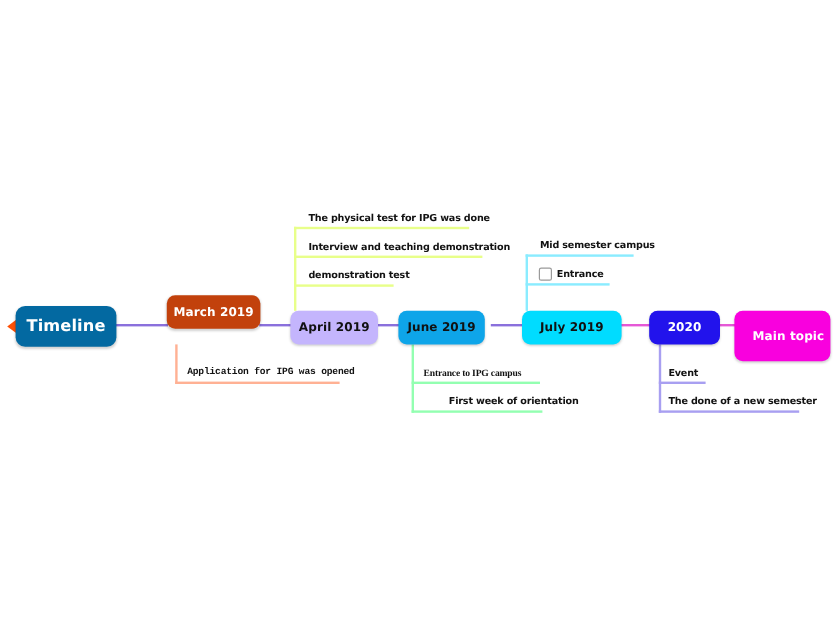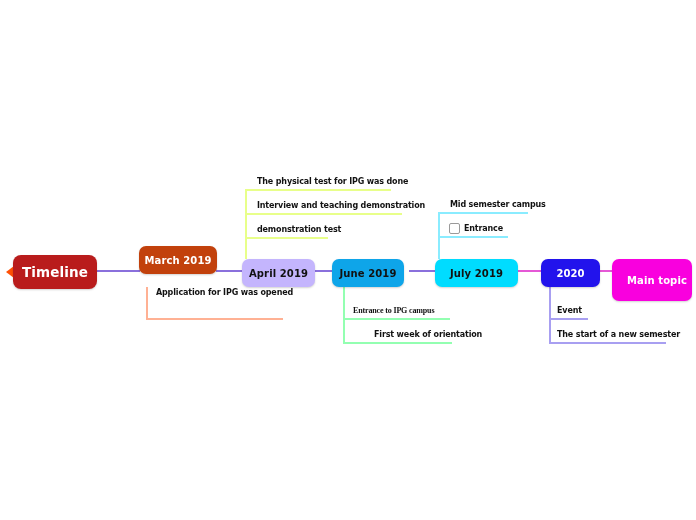--- a/index.html
+++ b/index.html
@@ -63,21 +63,21 @@
   <div class="seg" style="left: 314px; top: 270px; width: 25px; background-color: rgb(138, 112, 220);"></div>
   <div class="seg" style="left: 409px; top: 270px; width: 27px; background-color: rgb(138, 112, 220);"></div>
   <div class="seg" style="left: 517px; top: 270px; width: 25px; background-color: rgb(229, 88, 214);"></div>
   <div class="seg" style="left: 586px; top: 270px; width: 27px; background-color: rgb(229, 88, 214);"></div>
 
   <div class="notch left" style="left: 6px; top: 266px; border-right-color: rgb(255, 80, 5);"></div>
   <div class="notch right" style="left: 682px; top: 266px; border-left-color: rgb(249, 0, 222);"></div>
 
   <div class="vline" style="left: 146px; top: 287px; height: 33px; background-color: rgb(255, 177, 148);"></div>
   <div class="uline" style="left: 146px; top: 318px; width: 137px; background-color: rgb(255, 177, 148);"></div>
-  <div class="subtopic" style="left:156px;top:288px;">Application for IPG was opened</div>
+  <div class="subtopic" style="left:156px;top:306px;font-family:Liberation Mono, monospace;">Application for IPG was opened</div>
 
   <div class="vline" style="left: 245px; top: 189px; height: 70px; background-color: rgb(232, 255, 138);"></div>
   <div class="uline" style="left: 245px; top: 189px; width: 146px; background-color: rgb(232, 255, 138);"></div>
   <div class="uline" style="left: 245px; top: 213px; width: 157px; background-color: rgb(232, 255, 138);"></div>
   <div class="uline" style="left: 245px; top: 237px; width: 83px; background-color: rgb(232, 255, 138);"></div>
   <div class="subtopic" style="left:257px;top:201px;">Interview and teaching demonstration</div>
   <div class="subtopic" style="left:257px;top:177px;">The physical test for IPG was done</div>
   <div class="subtopic" style="left:257px;top:225px;">demonstration test</div>
 
   <div class="vline" style="left: 343px; top: 287px; height: 57px; background-color: rgb(147, 255, 177);"></div>
@@ -90,23 +90,23 @@
   <div class="uline" style="left: 438px; top: 212px; width: 90px; background-color: rgb(138, 236, 255);"></div>
   <div class="uline" style="left: 438px; top: 236px; width: 70px; background-color: rgb(138, 236, 255);"></div>
   <div class="subtopic" style="left:450px;top:200px;">Mid semester campus</div>
   <div class="checkbox" style="left:449px;top:223px;"></div>
   <div class="subtopic" style="left:464px;top:224px;">Entrance</div>
 
   <div class="vline" style="left: 549px; top: 287px; height: 57px; background-color: rgb(168, 159, 241);"></div>
   <div class="uline" style="left: 549px; top: 318px; width: 39px; background-color: rgb(168, 159, 241);"></div>
   <div class="uline" style="left: 549px; top: 342px; width: 117px; background-color: rgb(168, 159, 241);"></div>
   <div class="subtopic" style="left:557px;top:306px;text-align:center;">Event</div>
-  <div class="subtopic" style="left:557px;top:330px;">The start of a new semester</div>
+  <div class="subtopic" style="left:557px;top:330px;">The done of a new semester</div>
 
-  <div class="node root" style="left: 13px; top: 255px; width: 84px; height: 34px; background-color: #b91c1c; color: rgb(255, 255, 255);">Timeline</div>
+  <div class="node root" style="left: 13px; top: 255px; width: 84px; height: 34px; background-color: #0369a1; color: rgb(255, 255, 255);">Timeline</div>
   <div class="node" style="left: 139px; top: 246px; width: 78px; height: 28px; background-color: #c2410c; color: rgb(255, 255, 255);">March 2019</div>
   <div class="node" style="left: 242px; top: 259px; width: 73px; height: 28px; background-color: #c4b5fd; color: rgb(17, 17, 17);">April 2019</div>
   <div class="node" style="left: 332px; top: 259px; width: 72px; height: 28px; background-color: #0ea5e9; color: rgb(17, 17, 17);">June 2019</div>
   <div class="node" style="left: 435px; top: 259px; width: 83px; height: 28px; background-color: rgb(0, 220, 255); color: rgb(17, 17, 17);">July 2019</div>
   <div class="node" style="left: 541px; top: 259px; width: 59px; height: 28px; background-color: rgb(34, 19, 236); color: rgb(255, 255, 255);">2020</div>
   <div class="node" style="left: 612px; top: 259px; width: 70px; height: 42px; background-color: rgb(249, 0, 222); color: rgb(255, 255, 255); padding-left: 10px;">Main topic</div>
 
 </div>
 
 </body></html>

